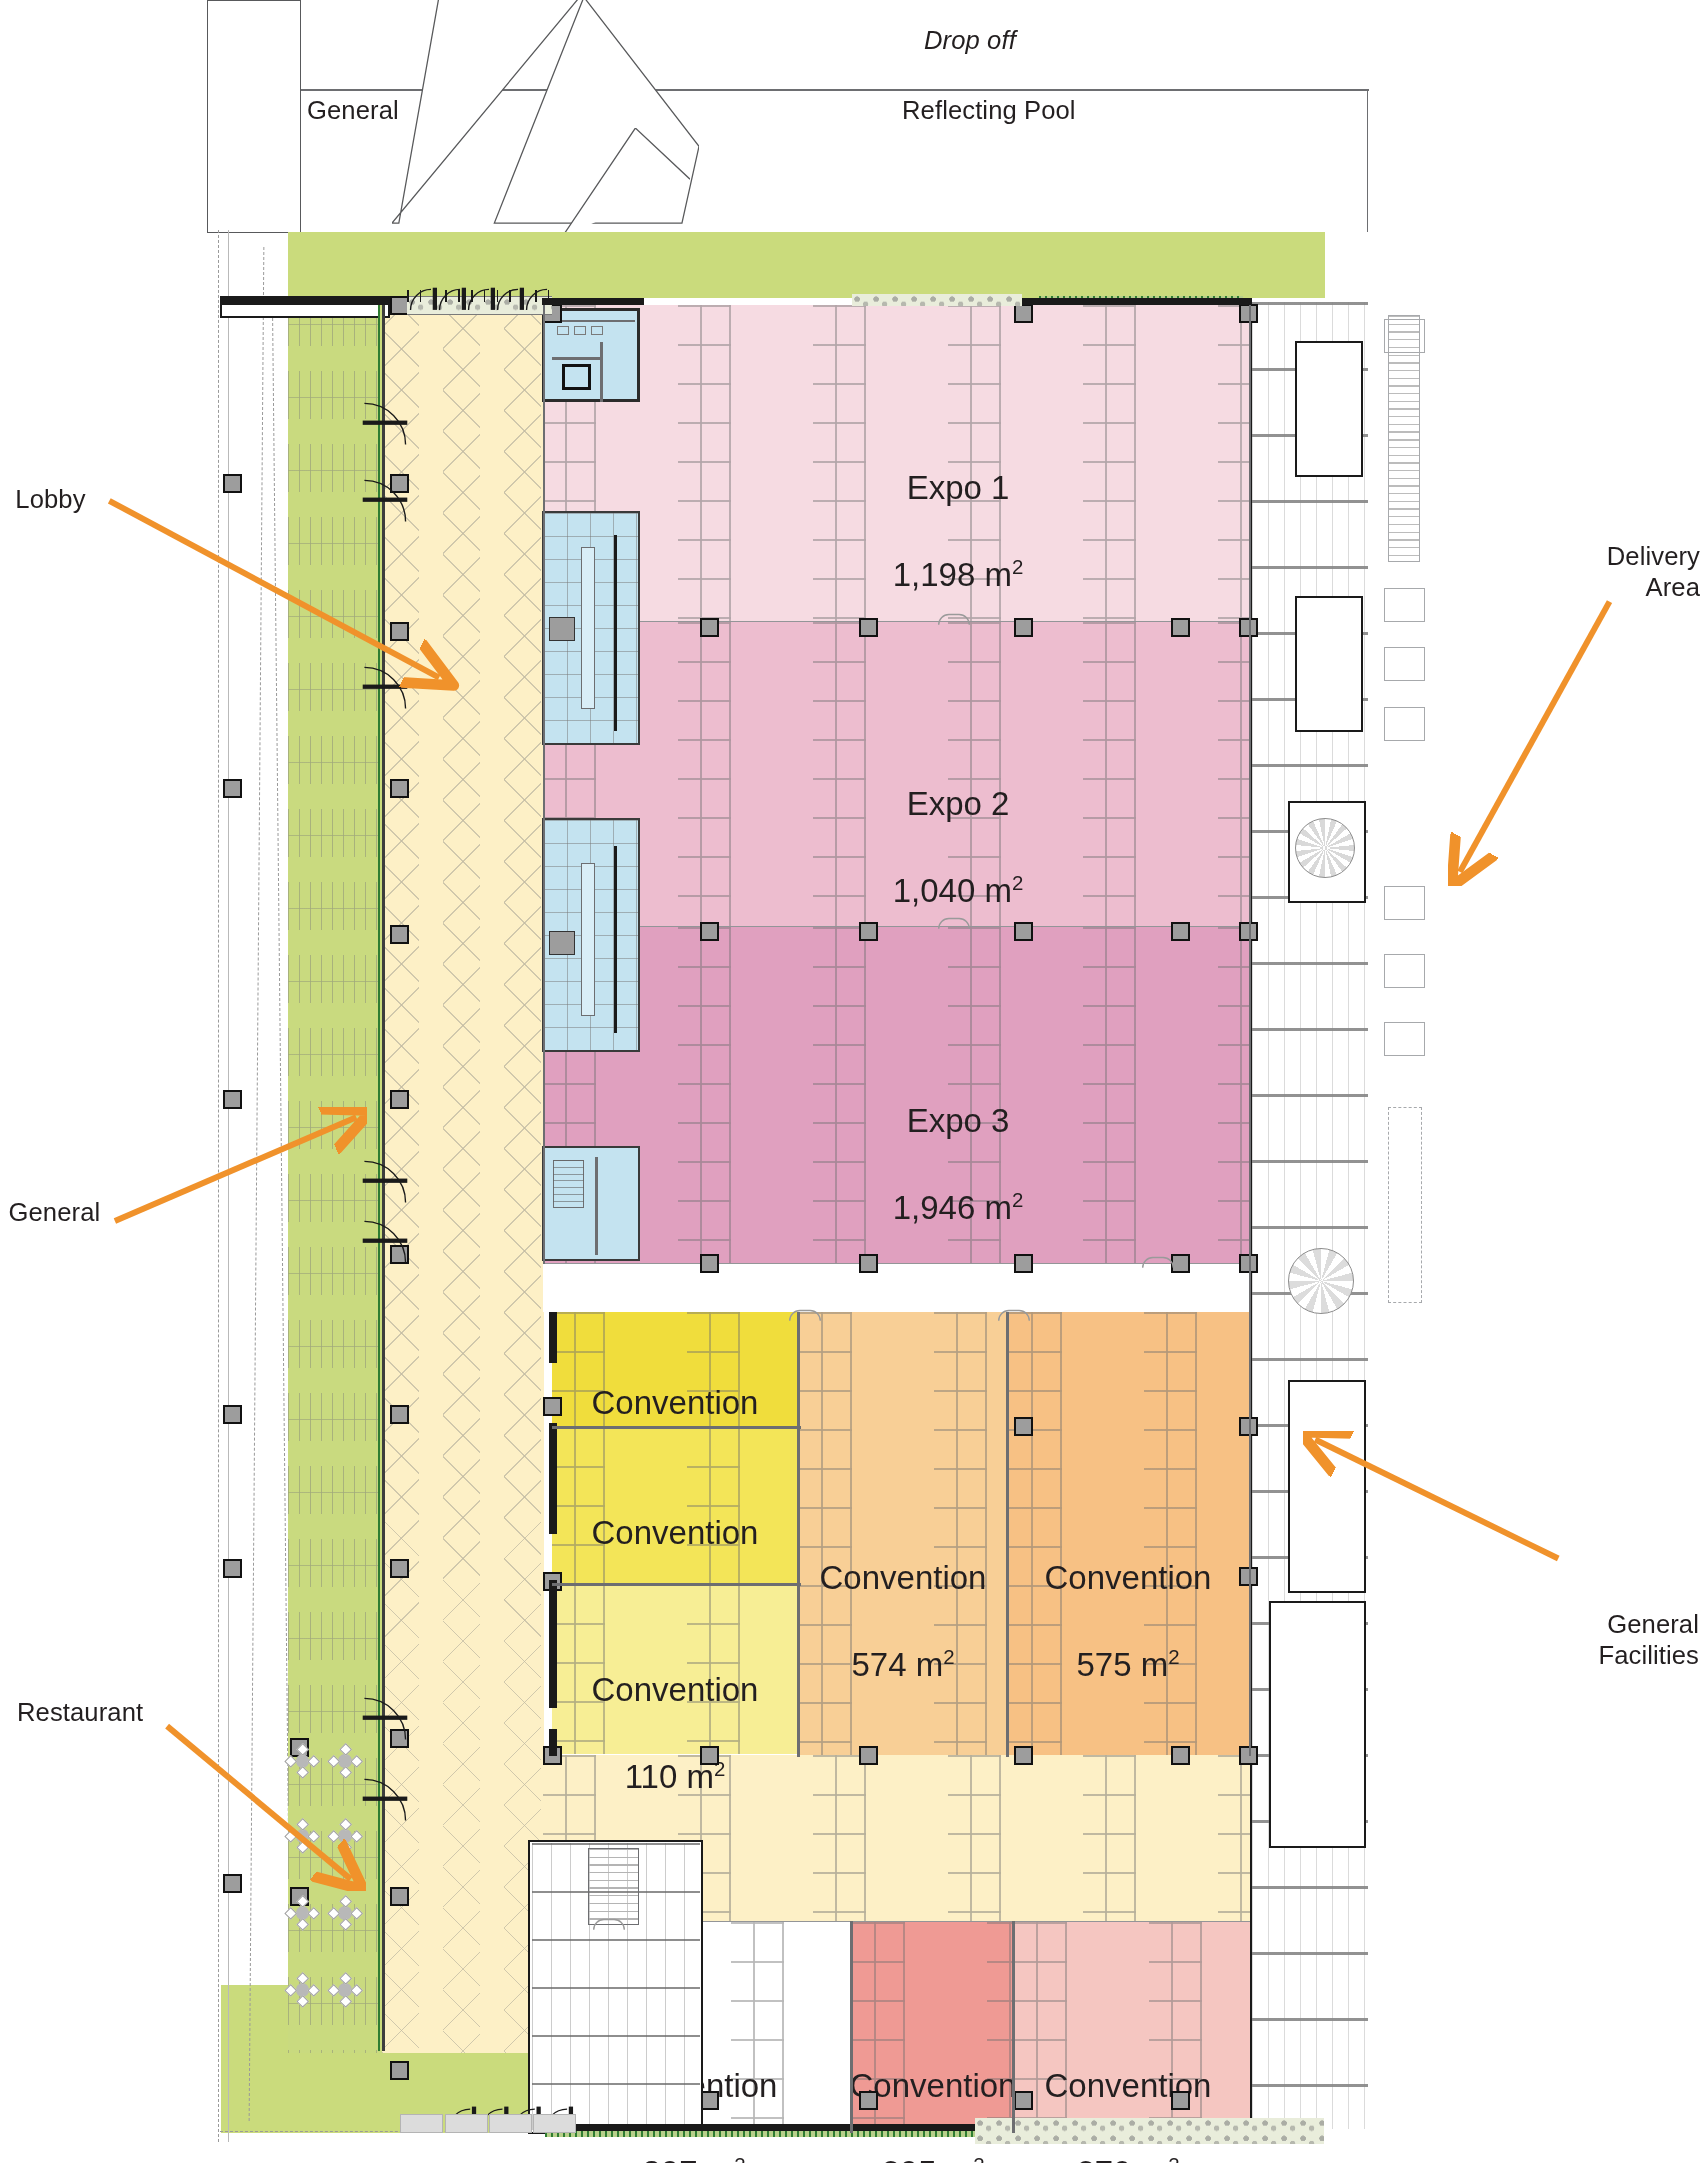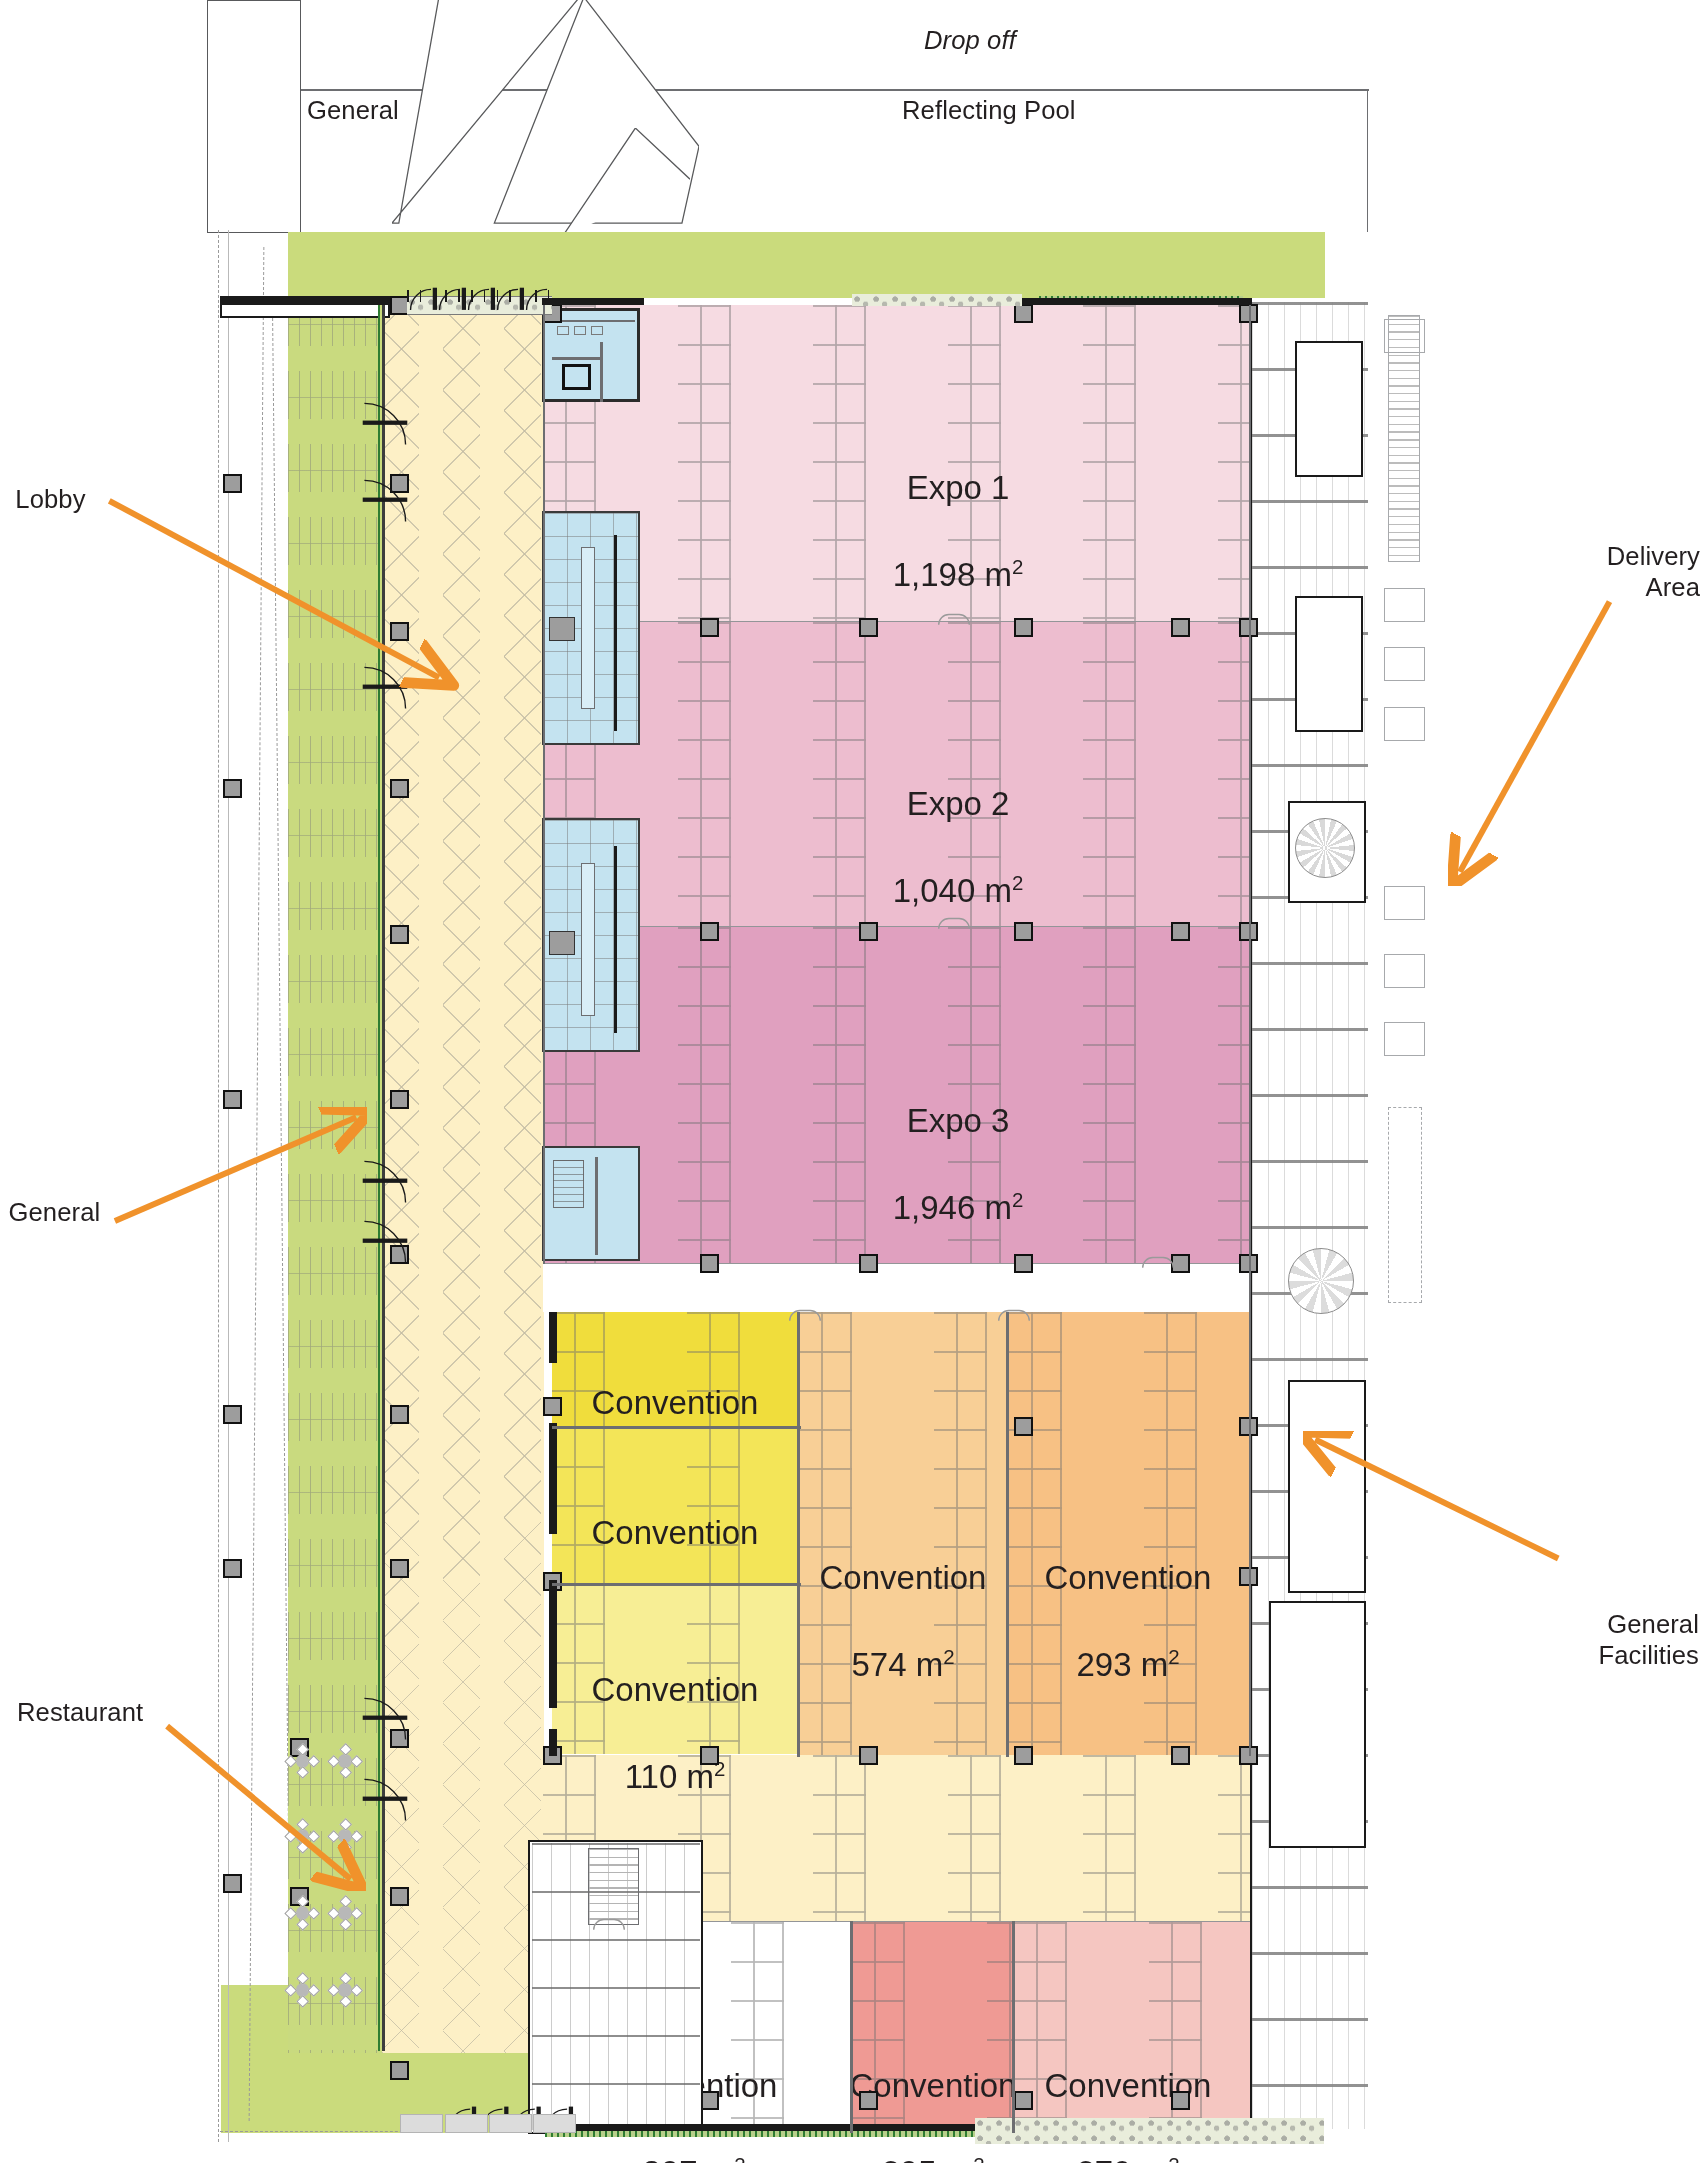--- a/index.html
+++ b/index.html
@@ -254,21 +254,21 @@
   <div class="abs room-label" style="left:818px; top:1512px; width:170px;">
     <span>Convention</span><br>
     <span>574 m</span><sup>2</sup>
   </div>
 
   <div class="abs conv-e hair-l" style="left:1008px; top:1312px; width:243px; height:443px;">
     <div class="ceilgrid"></div>
   </div>
   <div class="abs room-label" style="left:1043px; top:1512px; width:170px;">
     <span>Convention</span><br>
-    <span>293 m</span><sup>2</sup>
+    <span>575 m</span><sup>2</sup>
   </div>
 
   <div class="abs conv-f hair-t" style="left:596px; top:1921px; width:256px; height:212px;">
     <div class="ceilgrid"></div>
   </div>
   <div class="abs room-label" style="left:596px; top:2020px; width:196px;">
     <span>Convention</span><br>
     <span>307 m</span><sup>2</sup>
   </div>
 

